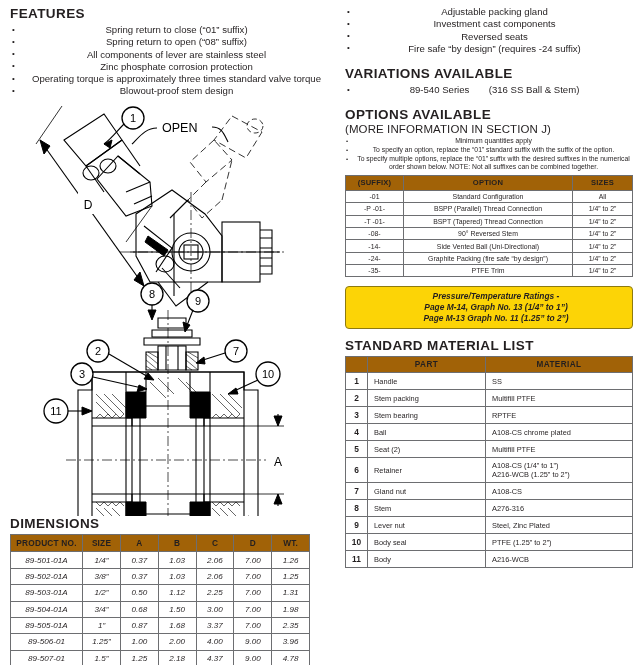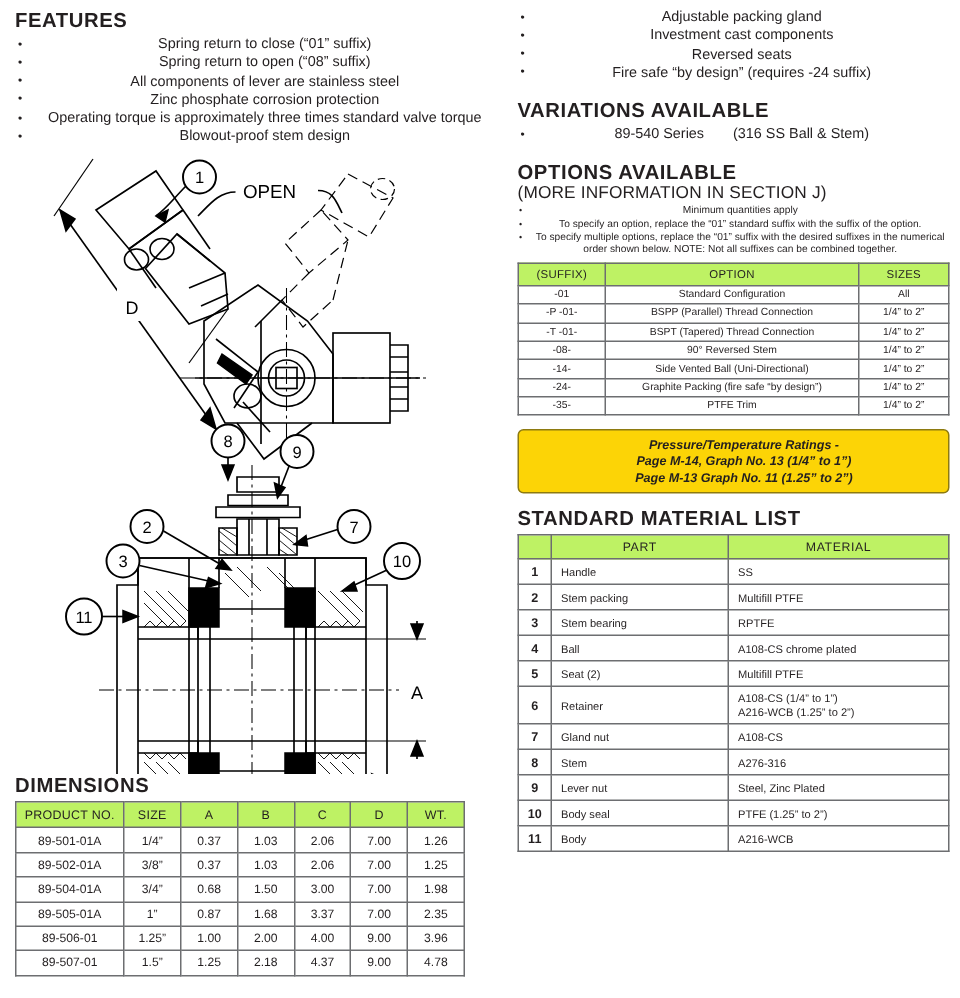--- a/index.html
+++ b/index.html
@@ -67,22 +67,22 @@
     border-collapse: collapse;
     width: 100%;
     table-layout: fixed;
   }
   table.grid th, table.grid td {
     border: 1px solid #6d6e71;
     text-align: center;
     color: #231f20;
   }
   table.grid th {
-    background: #bef264;
-    font-weight: normal;
+    background: #a16207;
+    font-weight: bold;
   }
 
   
   #options-table { margin-top: 3px; }
   #options-table th { font-size: 7.6px; padding: 2.5px 0; letter-spacing: 0.2px; }
   #options-table td { font-size: 6.9px; padding: 2.2px 0; }
   #options-table td.opt-name { }
   #options-table col.c-suffix { width: 58px; }
   #options-table col.c-sizes  { width: 60px; }
 
@@ -95,21 +95,21 @@
     text-align: left;
     padding-left: 6px;
   }
   #material-table col.c-no   { width: 22px; }
   #material-table col.c-part { width: 118px; }
   .mat-sub { display:block; }
 
   
   #dimensions-table { margin-top: 3px; }
   #dimensions-table th { font-size: 8.3px; padding: 3.2px 0; letter-spacing: 0.2px; }
-  #dimensions-table td { font-size: 8.1px; padding: 3.2px 0; }
+  #dimensions-table td { font-size: 8.1px; padding: 3.2px 0; font-style: italic; }
   #dimensions-table col.c-pn   { width: 72px; }
   #dimensions-table col.c-size { width: 38px; }
 
   
   #pt-box {
     margin-top: 9px;
     background: #fcd406;
     border: 1px solid #8d7a10;
     border-radius: 4px;
     padding: 4px 6px 5px 20px;
@@ -563,20 +563,29 @@
         <tr>
           <td>89-502-01A</td>
           <td>3/8”</td>
           <td>0.37</td>
           <td>1.03</td>
           <td>2.06</td>
           <td>7.00</td>
           <td>1.25</td>
         </tr>
         <tr>
+          <td>89-503-01A</td>
+          <td>1/2”</td>
+          <td>0.50</td>
+          <td>1.12</td>
+          <td>2.25</td>
+          <td>7.00</td>
+          <td>1.31</td>
+        </tr>
+        <tr>
           <td>89-504-01A</td>
           <td>3/4”</td>
           <td>0.68</td>
           <td>1.50</td>
           <td>3.00</td>
           <td>7.00</td>
           <td>1.98</td>
         </tr>
         <tr>
           <td>89-505-01A</td>

